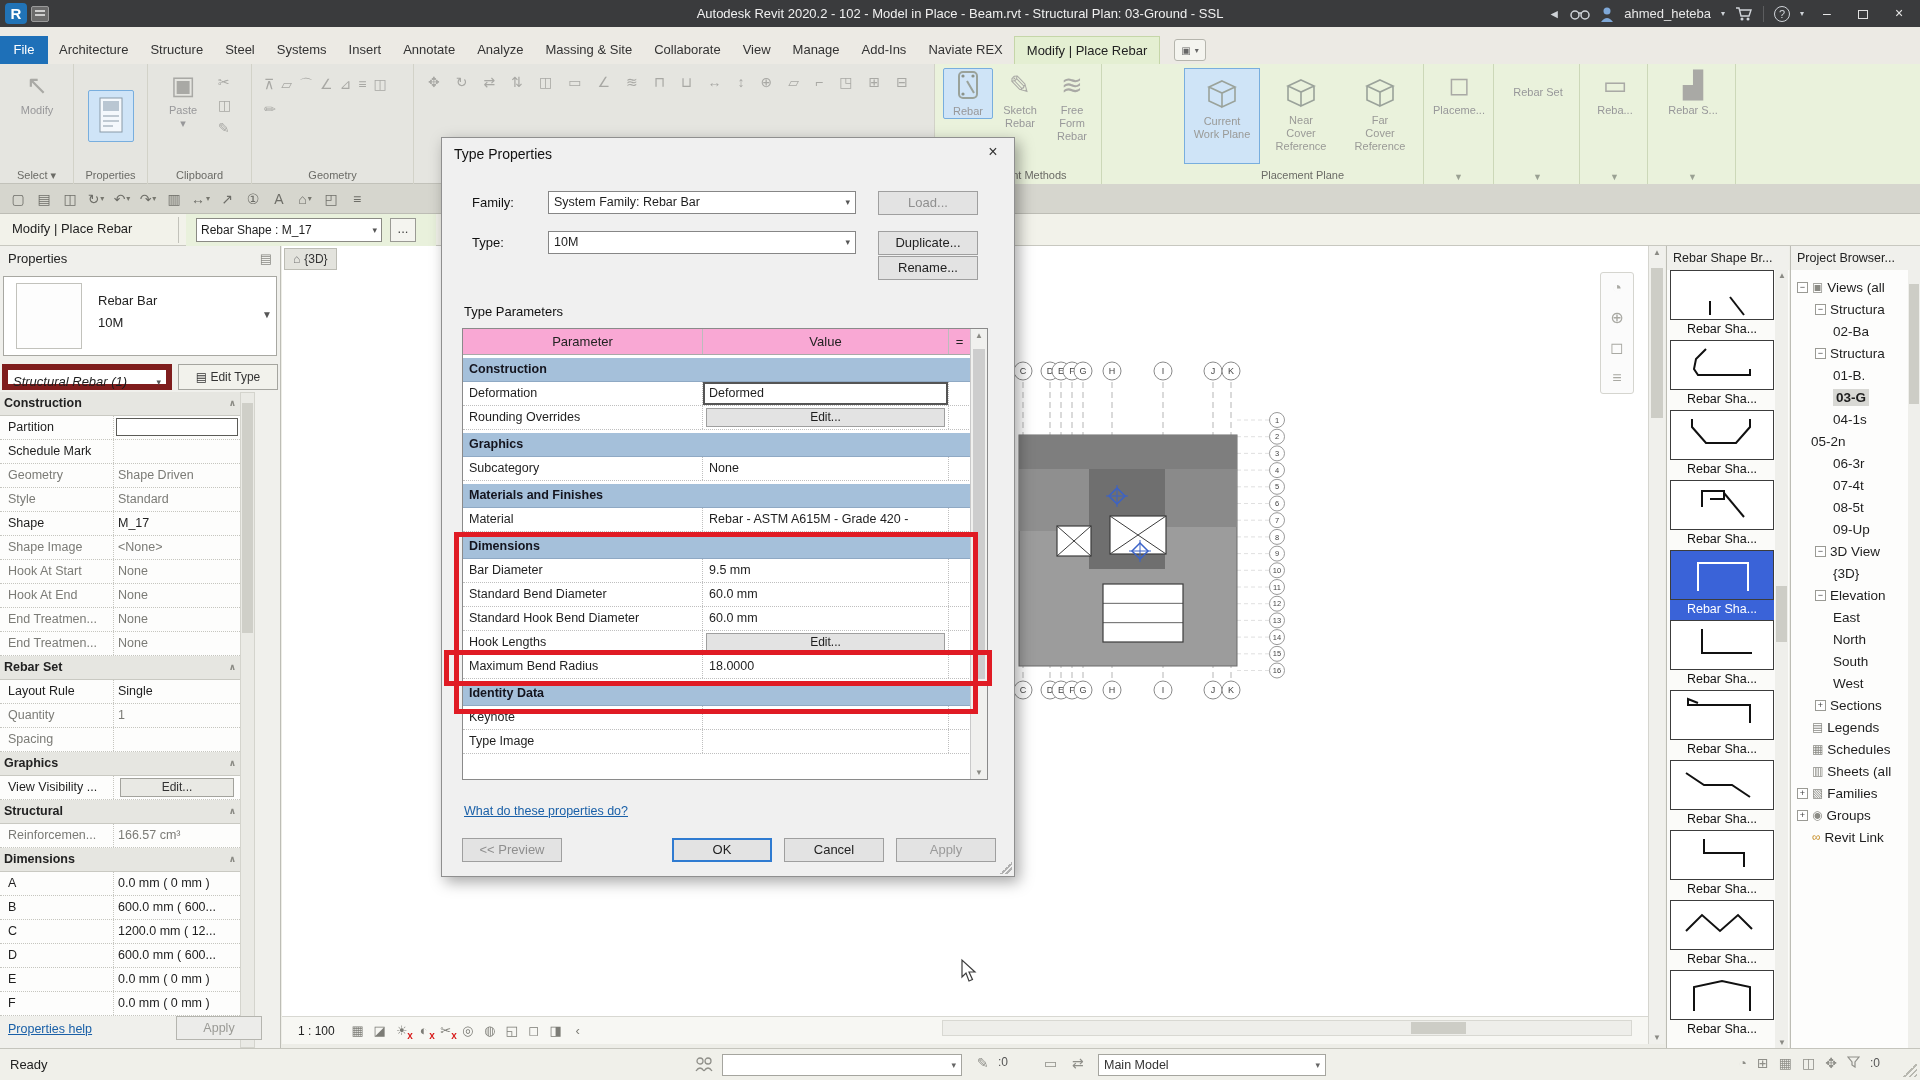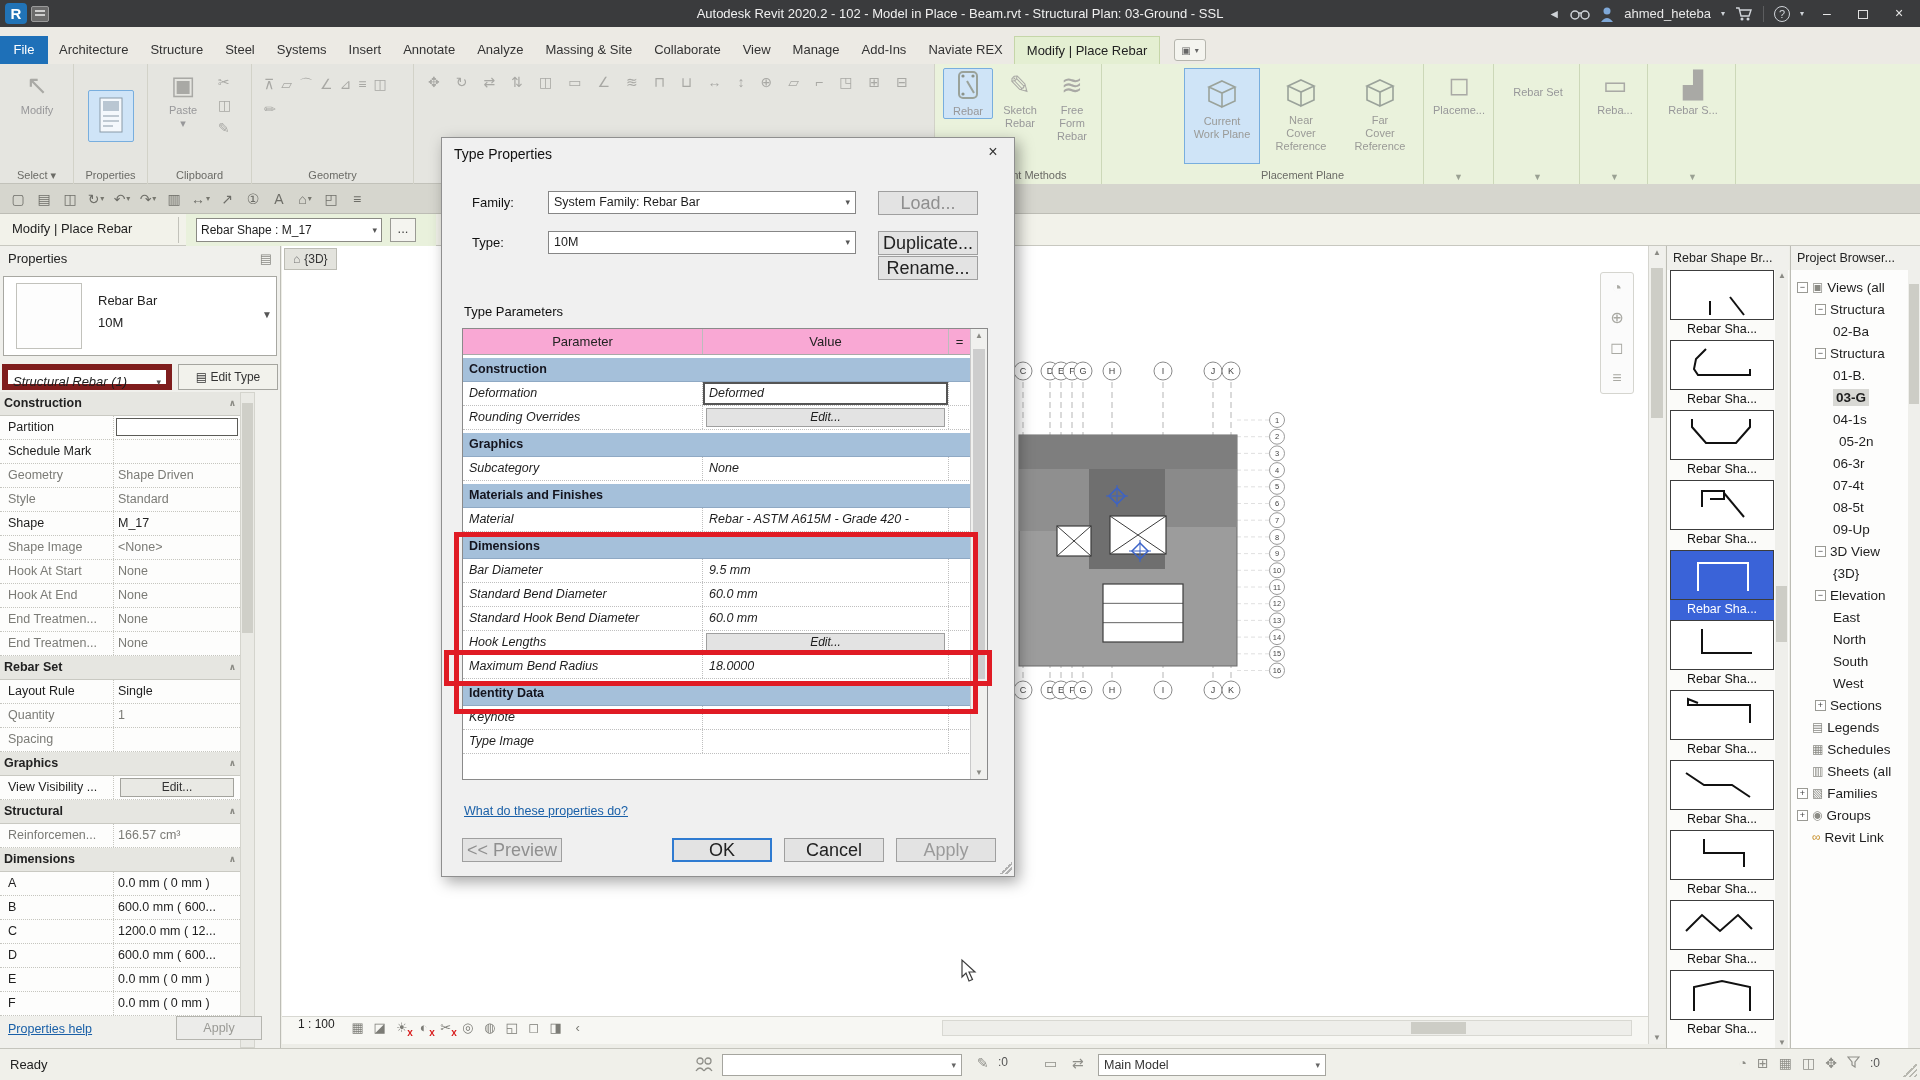--- a/index.html
+++ b/index.html
@@ -86,21 +86,21 @@
   #props-help { position:absolute; left:8px; bottom:12px; color:#1a60a8; text-decoration:underline; font-size:12.5px; }
   #palette-apply { position:absolute; right:18px; bottom:8px; width:86px; height:24px; background:#ececе6; background:#ececе6; background:#ececea; border:1px solid #b5b5af; color:#9a9a95; text-align:center; line-height:22px; font-size:12.5px; }
 
   
   #canvas { position:absolute; left:282px; top:246px; width:1366px; height:770px; background:#fff; }
   #view-tab { position:absolute; left:2px; top:2px; height:22px; padding:0 8px; background:#e3e3dd; border:1px solid #bcbcb4; font-size:12px; color:#333; display:flex; align-items:center; gap:4px; }
   #navbar { position:absolute; right:14px; top:26px; width:34px; background:rgba(250,250,250,.85); border:1px solid #d5d5cf; border-radius:3px; }
   .nav-btn { width:32px; height:30px; text-align:center; line-height:30px; color:#a9a9a3; font-size:16px; }
 
   
-  #vcb { position:absolute; left:282px; top:1016px; width:1366px; height:28px; background:#f7f7f3; border-top:1px solid #d8d8d2; display:flex; align-items:flex-start; }
+  #vcb { position:absolute; left:282px; top:1016px; width:1366px; height:28px; background:#f7f7f3; border-top:1px solid #d8d8d2; display:flex; align-items:center; }
   #vcb-scale { font-size:12px; color:#222; padding:0 12px 0 16px; }
   .vcb-icon { position:relative; width:22px; height:22px; text-align:center; line-height:22px; color:#7c7c76; font-size:13px; }
   .vcb-icon .redx { position:absolute; right:0; bottom:1px; color:#d81e1e; font-size:10px; font-weight:bold; line-height:10px; }
   #hscroll { position:absolute; left:660px; top:3px; width:690px; height:16px; background:#eeeeea; border:1px solid #d8d8d2; }
   #hscroll .thumb { position:absolute; left:468px; top:1px; width:55px; height:12px; background:#cdcdc6; }
   .scroll-arrow { color:#8a8a84; font-size:8px; }
 
   
   #vscroll { position:absolute; left:1648px; top:246px; width:17px; height:798px; background:#f0f0ec; border-left:1px solid #d5d5cf; text-align:center; }
   #vscroll .up { position:absolute; top:2px; left:4px; }
@@ -133,31 +133,31 @@
   #pb-scroll .thumb { position:absolute; left:1px; top:14px; width:10px; height:120px; background:#cdcdc6; }
 
   
   #dialog { position:absolute; left:441px; top:137px; width:574px; height:740px; background:#f0f0f0; border:1px solid #8f8f8f; box-shadow:4px 5px 14px rgba(0,0,0,.35); }
   #dlg-titlebar { position:absolute; left:0; top:0; width:100%; height:32px; background:#f0f0f0; }
   #dlg-title { position:absolute; left:12px; top:8px; font-size:14px; color:#111; }
   #dlg-close { position:absolute; right:2px; top:0px; width:38px; height:28px; text-align:center; line-height:28px; font-size:16px; color:#333; }
   .dlg-label { position:absolute; font-size:13px; color:#111; }
   .dlg-combo { position:absolute; height:23px; background:#fff; border:1px solid #868686; font-size:12.5px; line-height:21px; padding:0 5px; }
   .dlg-combo .arrow { float:right; color:#555; font-size:9px; line-height:21px; }
-  .dlg-btn { position:absolute; width:100px; height:24px; background:#e3e3e3; border:1px solid #9f9f9f; text-align:center; line-height:22px; font-size:18px; color:#222; }
+  .dlg-btn { position:absolute; width:100px; height:24px; background:#e3e3e3; border:1px solid #9f9f9f; text-align:center; line-height:22px; font-size:13px; color:#222; }
   #dlg-table { position:absolute; left:20px; top:190px; width:526px; height:452px; background:#fff; border:1px solid #8a8a8a; overflow:hidden; }
   #dlg-thead { display:flex; height:26px; background:#f9a8d4; border-bottom:1px solid #a9a9a9; }
   .th { font-size:13px; color:#222; text-align:center; line-height:25px; }
   #th-param { width:240px; border-right:1px solid #bcbcbc; }
   #th-value { width:246px; border-right:1px solid #bcbcbc; }
   #th-eq { width:21px; }
   .dt-gap { height:3px; background:#fff; }
   .dt-ghead { height:24px; background:#a5c0da; border-bottom:1px solid #8fa9c4; font-weight:bold; font-size:12.5px; color:#14141e; line-height:23px; padding:0 6px; }
   .dt-ghead .chev { float:right; color:#3c4c60; font-size:9px; }
-  .dt-row { height:24px; display:flex; border-bottom:1px dotted #bfbfbf;font-style:italic; }
+  .dt-row { height:24px; display:flex; border-bottom:1px dotted #bfbfbf; }
   .dt-param { width:240px; padding:4px 0 0 6px; font-size:12.5px; border-right:1px dotted #bfbfbf; white-space:nowrap; overflow:hidden; }
   .dt-value { width:246px; padding:4px 0 0 6px; font-size:12.5px; border-right:1px dotted #bfbfbf; white-space:nowrap; overflow:hidden; position:relative; }
   .dt-eq { width:21px; }
   .dt-value.focused { padding:0; }
   .dt-value.focused .fbox { margin:0; height:23px; border:2px solid #555; padding:2px 0 0 4px; background:#fff; }
   .dt-value .vbtn { position:absolute; left:3px; top:2px; right:3px; height:19px; background:#e3e3e3; border:1px solid #9f9f9f; text-align:center; font-size:12px; line-height:17px; }
   #dlg-vscroll { position:absolute; right:0; top:0; width:17px; height:450px; background:#f0f0ee; border-left:1px solid #c9c9c9; text-align:center; }
   #dlg-vscroll .thumb { position:absolute; left:2px; top:20px; width:12px; height:330px; background:#cdcdcd; }
   #dlg-link { position:absolute; left:22px; top:666px; color:#1a60a8; text-decoration:underline; font-size:12.5px; }
   #dlg-preview { left:20px; top:700px; color:#8f8f8f; }
@@ -809,21 +809,21 @@
       </div>
       <div class="tree-row" style="padding-left: 42px;">
         <span class="tree-label">01-B.</span>
       </div>
       <div class="tree-row current" style="padding-left: 42px;">
         <span class="tree-label">03-G</span>
       </div>
       <div class="tree-row" style="padding-left: 42px;">
         <span class="tree-label">04-1s</span>
       </div>
-      <div class="tree-row" style="padding-left: 48px;">
+      <div class="tree-row" style="padding-left: 20px;">
         <span class="tree-label">05-2n</span>
       </div>
       <div class="tree-row" style="padding-left: 42px;">
         <span class="tree-label">06-3r</span>
       </div>
       <div class="tree-row" style="padding-left: 42px;">
         <span class="tree-label">07-4t</span>
       </div>
       <div class="tree-row" style="padding-left: 42px;">
         <span class="tree-label">08-5t</span>

